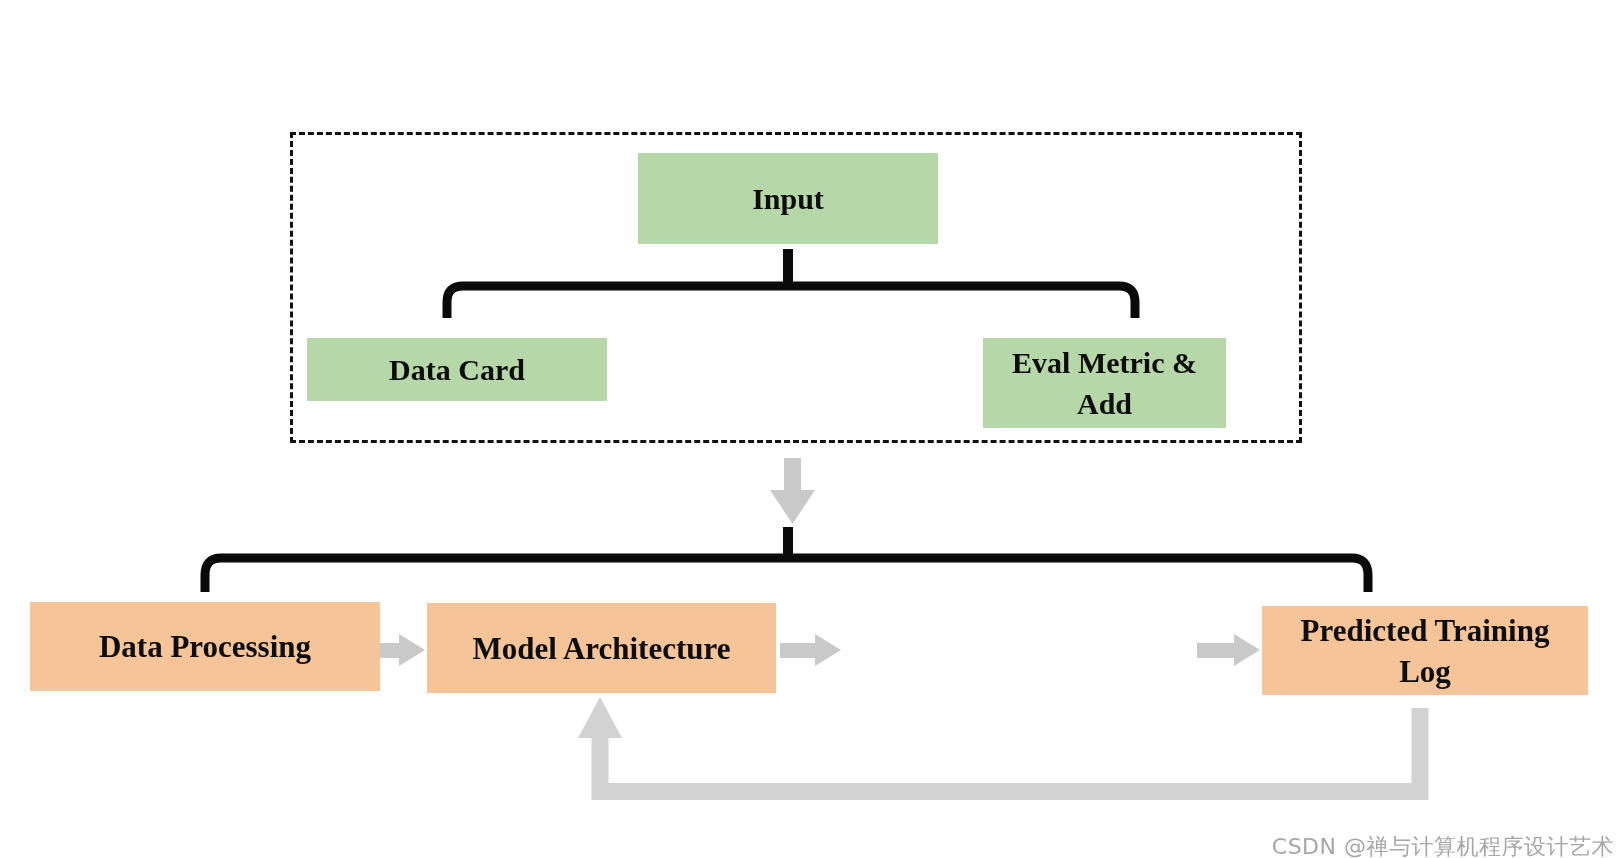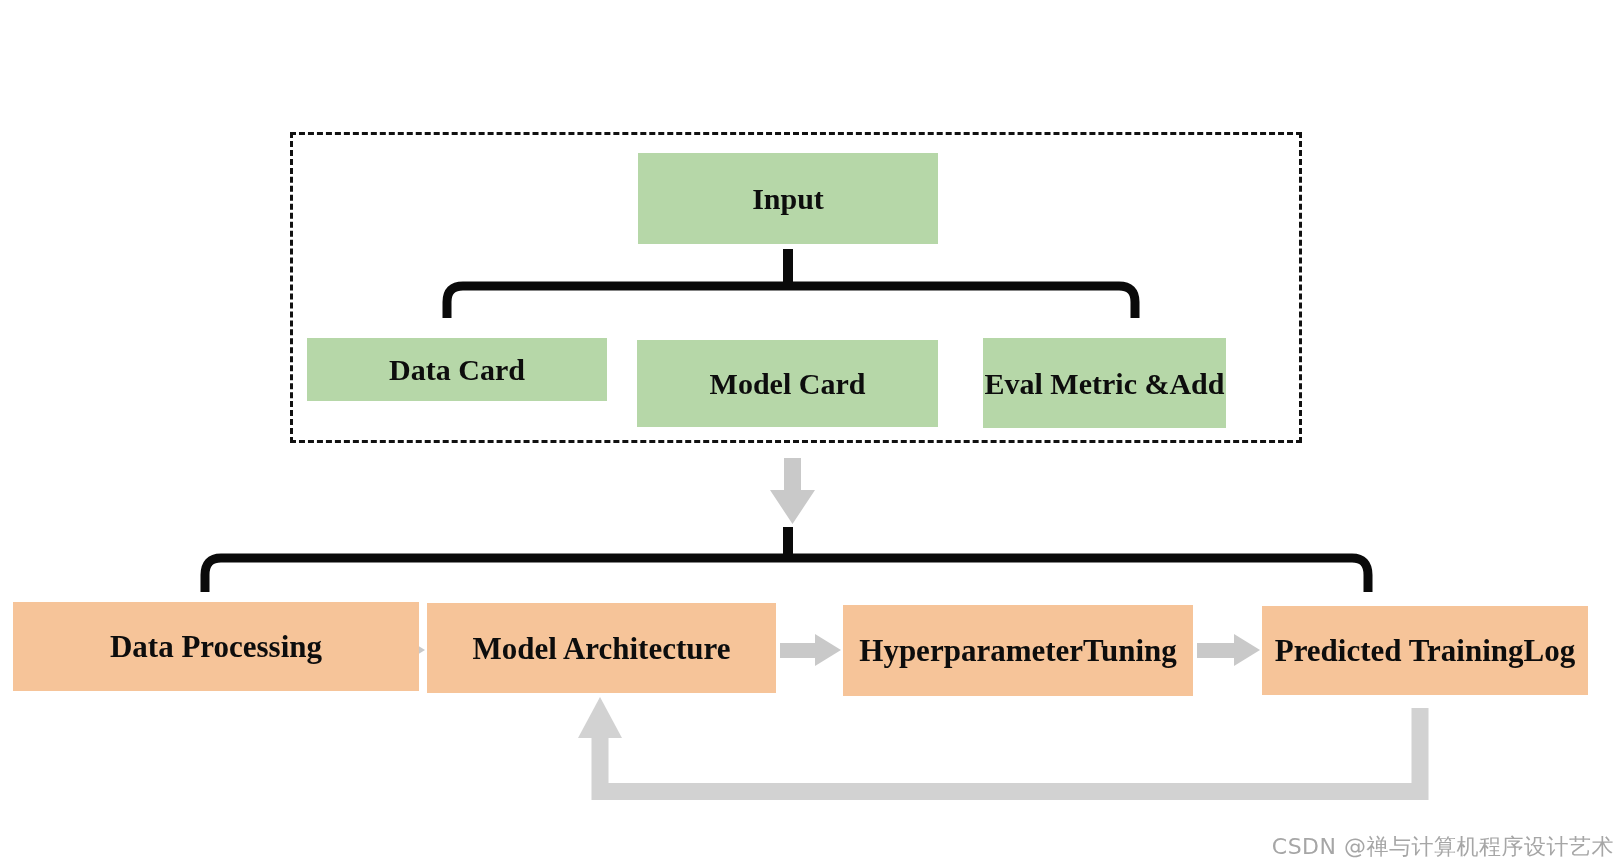--- a/index.html
+++ b/index.html
@@ -14,21 +14,21 @@
   html,body{margin:0;padding:0;background:#ffffff;}
   body{width:1618px;height:858px;position:relative;overflow:hidden;
        font-family:"Liberation Serif","DejaVu Serif",serif;}
   #stage{position:absolute;inset:0;width:1618px;height:858px;}
   svg.layer{position:absolute;left:0;top:0;width:1618px;height:858px;pointer-events:none;}
   .dashed-group{
     position:absolute;left:290px;top:132px;width:1012px;height:311px;
     border:3px dashed #111;box-sizing:border-box;background:transparent;
   }
   .node{
-    position:absolute;display:flex;align-items:center;
+    position:absolute;display:flex;flex-direction:column;align-items:center;
     justify-content:center;text-align:right;box-sizing:border-box;
     font-weight:bold;color:var(--text-black);
   }
   .node span{display:block;line-height:41px;white-space:nowrap;}
   .green{background:var(--green-box);font-size:30px;}
   .orange{background:var(--orange-box);font-size:31px;}
   .brace{fill:none;stroke:var(--line-black);stroke-width:9;}
   .stem{stroke:var(--line-black);stroke-width:10;}
   .gray-shape{fill:var(--arrow-gray);}
   .loop-path{fill:none;stroke:var(--loop-gray);stroke-width:17;}
@@ -80,41 +80,34 @@
   <div class="dashed-group"></div>
 
   <div class="node green" style="left:638px;top:153px;width:300px;height:91px">
     <span>Input</span>
   </div>
 
   <div class="node green" style="left:307px;top:338px;width:300px;height:63px">
     <span>Data Card</span>
   </div>
 
-  <div class="node green" style="left:637px;top:340px;width:301px;height:87px">
-    <span>Model Card</span>
-  </div>
 
   <div class="node green" style="left:983px;top:338px;width:243px;height:90px">
     <span>Eval Metric &amp;</span>
     <span>Add</span>
   </div>
 
-  <div class="node orange" style="left:13px;top:602px;width:406px;height:89px">
+  <div class="node orange" style="left:30px;top:602px;width:350px;height:89px">
     <span>Data Processing</span>
   </div>
 
   <div class="node orange" style="left:427px;top:603px;width:349px;height:90px">
     <span>Model Architecture</span>
   </div>
 
-  <div class="node orange" style="left:843px;top:605px;width:350px;height:91px">
-    <span>Hyperparameter</span>
-    <span>Tuning</span>
-  </div>
 
   <div class="node orange" style="left:1262px;top:606px;width:326px;height:89px">
     <span>Predicted Training</span>
     <span>Log</span>
   </div>
 
   <div class="watermark">CSDN @禅与计算机程序设计艺术</div>
 
 </div>
 

